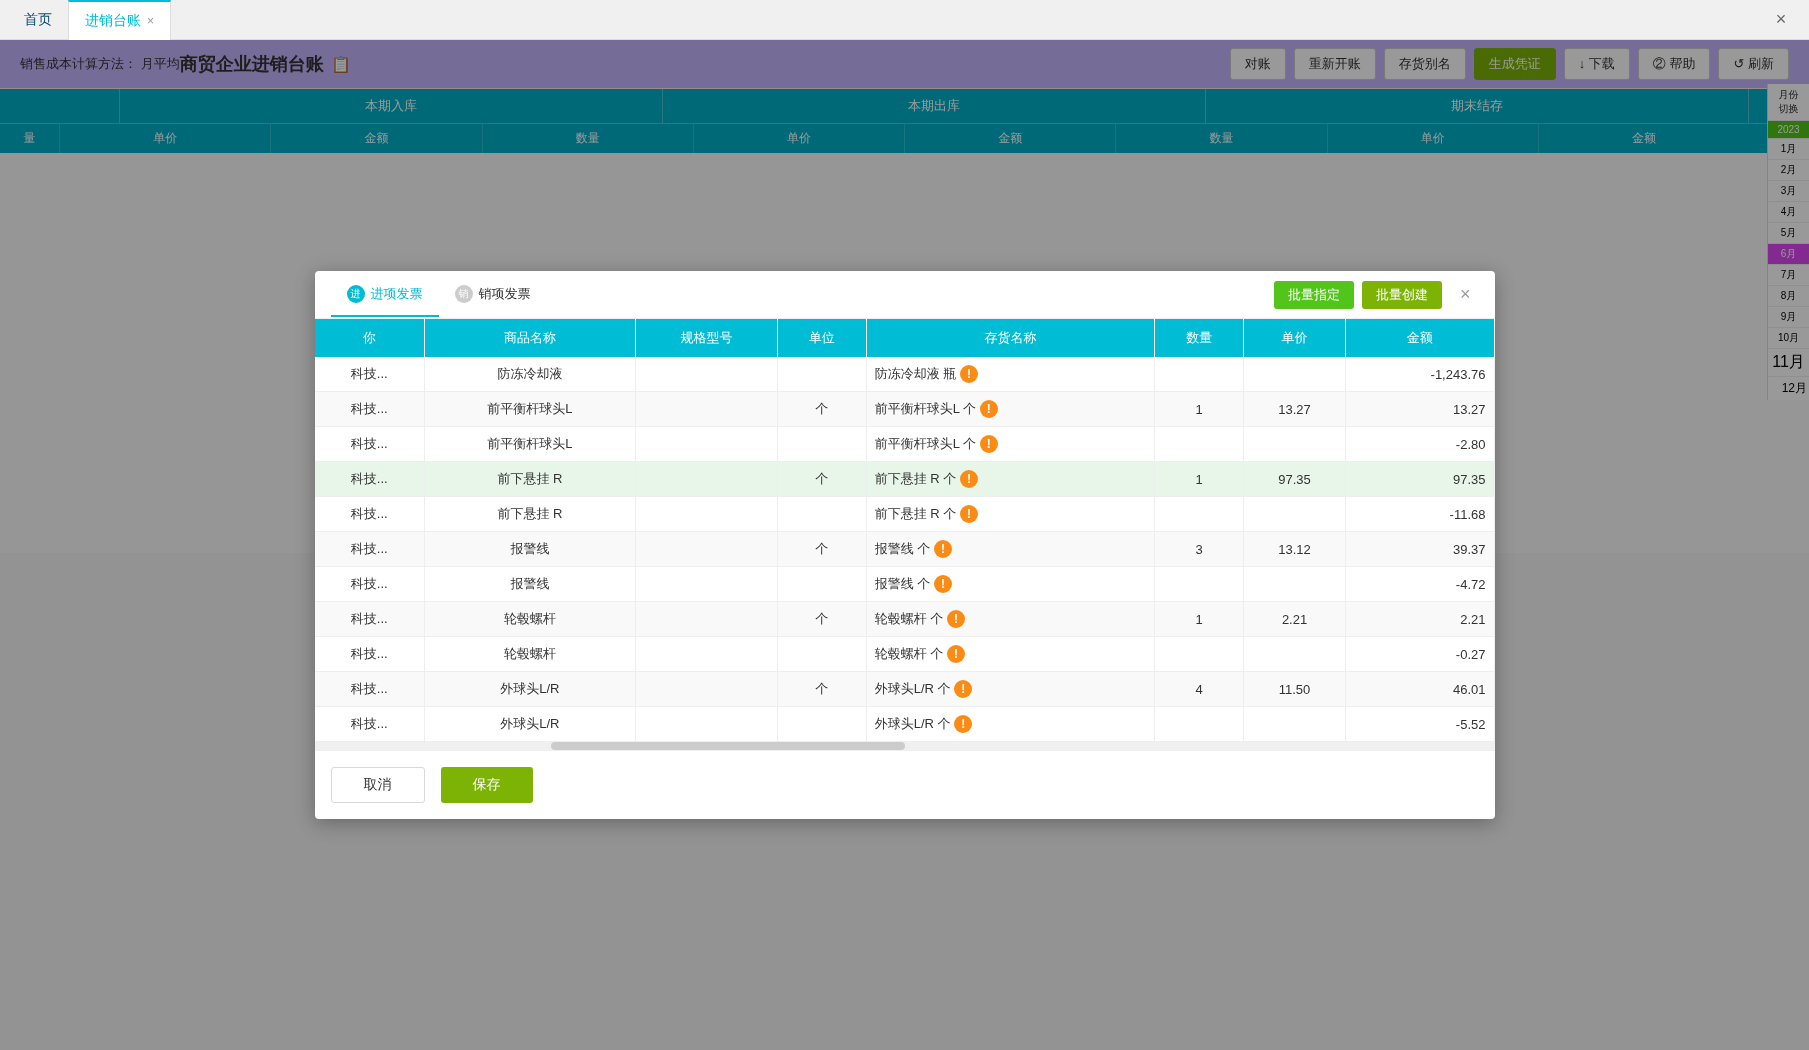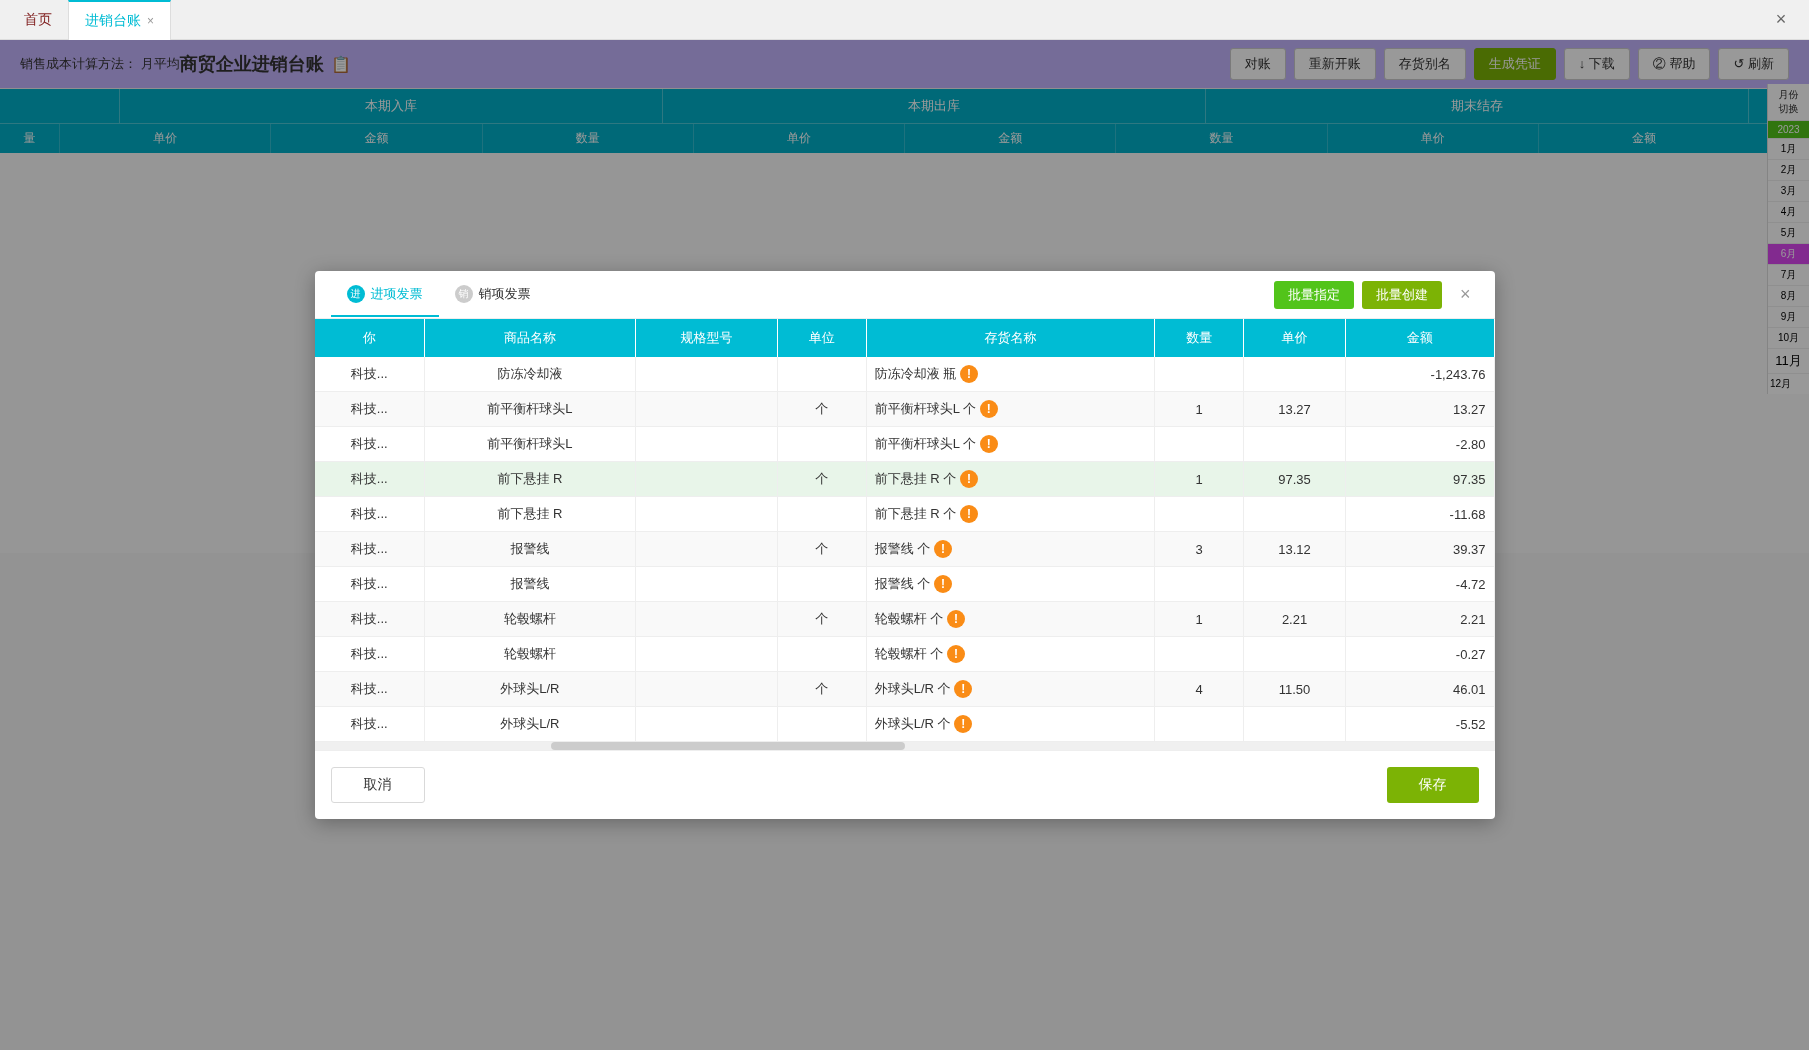--- a/index.html
+++ b/index.html
@@ -19,21 +19,21 @@
       border-bottom: 1px solid #ddd;
       display: flex;
       align-items: center;
       height: 40px;
       padding: 0 8px;
     }
     .tab-item {
       padding: 8px 16px;
       cursor: pointer;
       font-size: 14px;
-      color: #7f1d1d;
+      color: #0c4a6e;
       height: 40px;
       display: flex;
       align-items: center;
     }
     .tab-item.active {
       background: #fff;
       border-top: 2px solid #00bcd4;
       color: #00bcd4;
       border-left: 1px solid #ddd;
       border-right: 1px solid #ddd;
@@ -259,21 +259,21 @@
       text-align: center;
       line-height: 18px;
     }
     .negative { color: #f5222d; }
     .positive { color: #333; }
 
     
     .dialog-footer {
       padding: 16px;
       display: flex;
-      justify-content: space-between;
+      justify-content: flex-start;
       gap: 16px;
       border-top: 1px solid #eee;
     }
     .btn-cancel {
       padding: 8px 32px;
       border: 1px solid #d9d9d9;
       background: #fff;
       color: #333;
       border-radius: 3px;
       cursor: pointer;
@@ -370,22 +370,22 @@
     <div style="padding:3px 2px; text-align:center; font-size:10px; width:100%; border-bottom:1px solid #eee;">1月</div>
     <div style="padding:3px 2px; text-align:center; font-size:10px; width:100%; border-bottom:1px solid #eee;">2月</div>
     <div style="padding:3px 2px; text-align:center; font-size:10px; width:100%; border-bottom:1px solid #eee;">3月</div>
     <div style="padding:3px 2px; text-align:center; font-size:10px; width:100%; border-bottom:1px solid #eee;">4月</div>
     <div style="padding:3px 2px; text-align:center; font-size:10px; width:100%; border-bottom:1px solid #eee;">5月</div>
     <div style="padding:3px 2px; text-align:center; font-size:10px; width:100%; border-bottom:1px solid #eee; background:#d946ef; color:#fff;">6月</div>
     <div style="padding:3px 2px; text-align:center; font-size:10px; width:100%; border-bottom:1px solid #eee;">7月</div>
     <div style="padding:3px 2px; text-align:center; font-size:10px; width:100%; border-bottom:1px solid #eee;">8月</div>
     <div style="padding:3px 2px; text-align:center; font-size:10px; width:100%; border-bottom:1px solid #eee;">9月</div>
     <div style="padding:3px 2px; text-align:center; font-size:10px; width:100%; border-bottom:1px solid #eee;">10月</div>
-    <div style="padding:3px 2px; text-align:center; font-size:13px; width:100%; border-bottom:1px solid #eee;">11月</div>
-    <div style="padding:3px 2px; text-align:left; font-size:10px; width:100%;">12月</div>
+    <div style="padding:3px 2px; text-align:center; font-size:16px; width:100%; border-bottom:1px solid #eee;">11月</div>
+    <div style="padding:3px 2px; text-align:right; font-size:12px; width:100%;">12月</div>
   </div>
 
   <div class="overlay">
 
     <div class="dialog">
 
       <div class="dialog-header">
         <div class="dialog-tab active">
           <span class="dialog-tab-icon">进</span>
           <span>进项发票</span>

